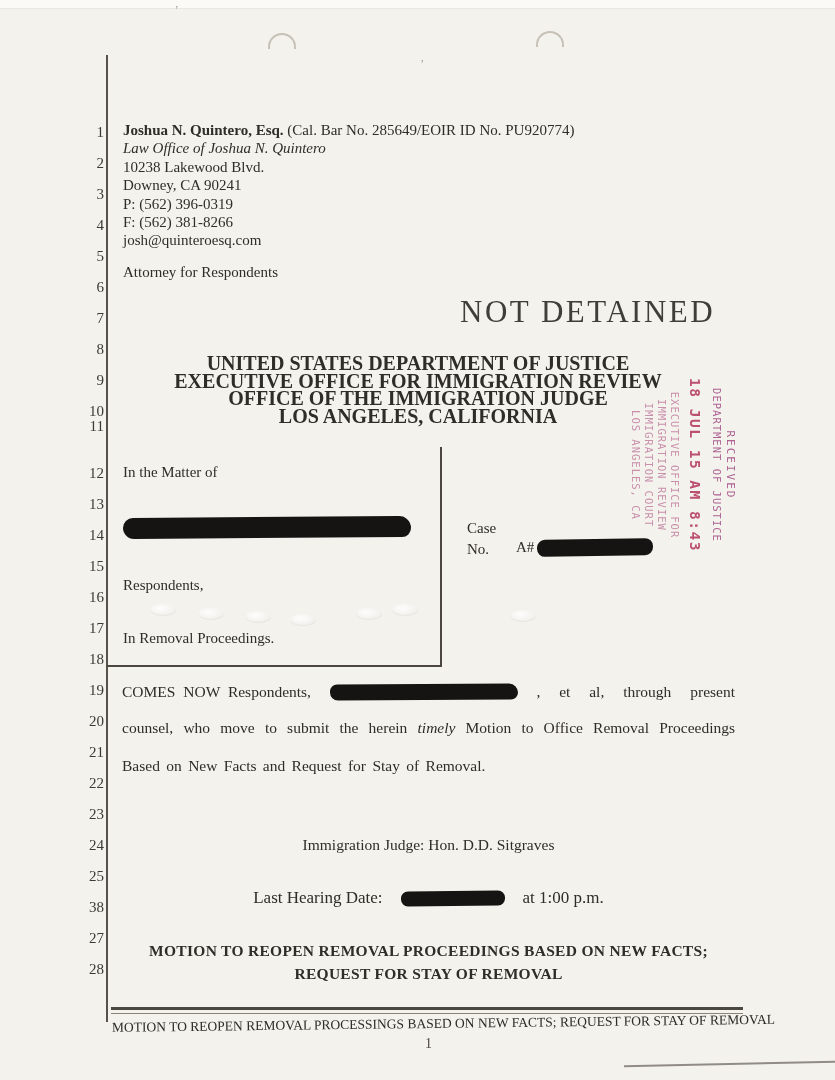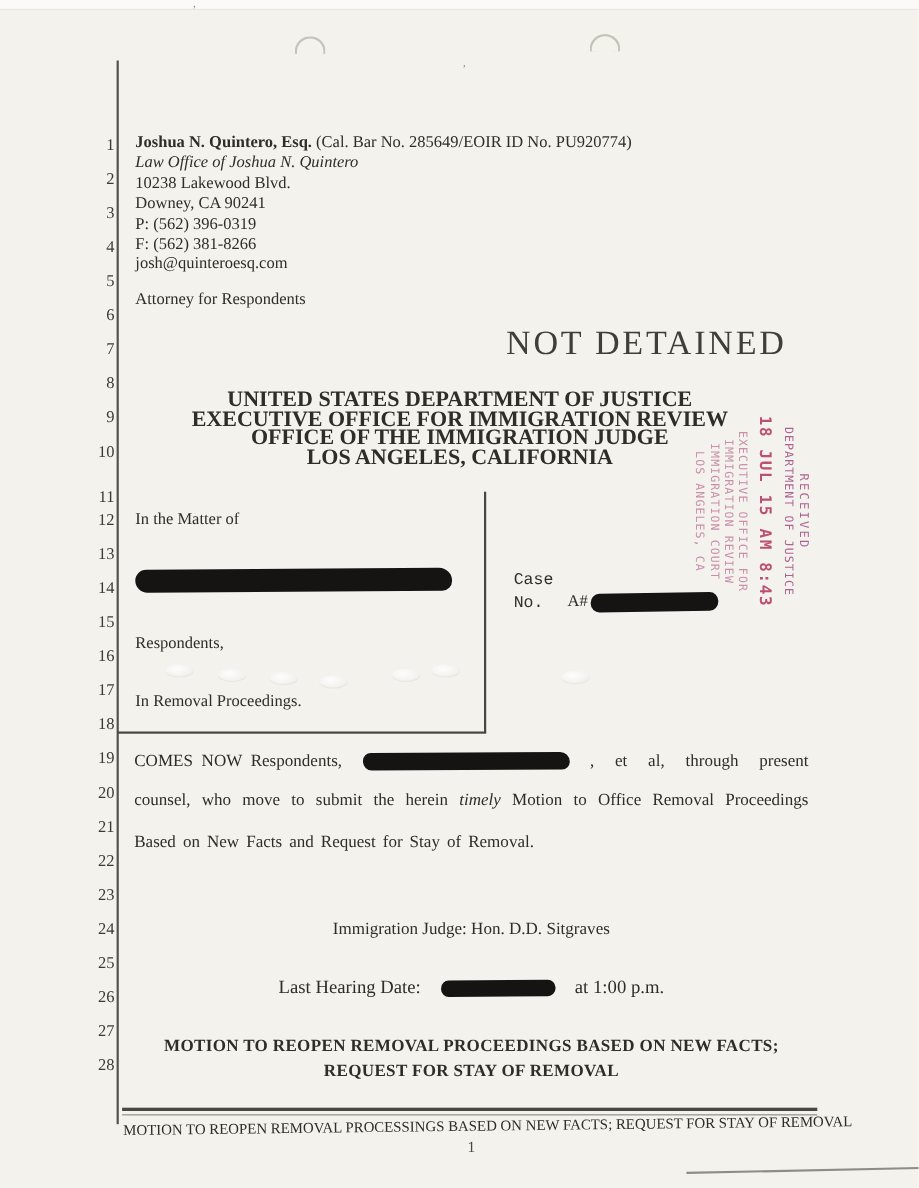--- a/index.html
+++ b/index.html
@@ -29,21 +29,21 @@
   .not-detained{left:460px;top:294px;font-size:31px;letter-spacing:2.5px;color:#403e39;white-space:nowrap;}
   .court{left:118px;top:355px;width:600px;text-align:center;font-weight:bold;font-size:20px;line-height:17.6px;}
   
   .in-matter{left:123px;top:464px;font-size:15px;}
   .respondents{left:123px;top:577px;font-size:15px;}
   .in-removal{left:123px;top:630px;font-size:15px;}
   .redaction{background:var(--redaction);border-radius:9px;}
   .name-bar{left:123px;top:517px;width:288px;height:21px;transform:rotate(-.4deg);border-radius:10px 12px 9px 11px;}
   .cap-vline{left:440px;top:447px;width:2px;height:219px;background:#4a463f;}
   .cap-hline{left:107px;top:665px;width:335px;height:2px;background:#4a463f;}
-  .case-block{left:467px;top:518px;font-size:15px;line-height:20.5px;font-family:Liberation Mono, monospace;}
+  .case-block{left:467px;top:518px;font-size:15px;line-height:20.5px;}
   .anum-row{left:516px;top:539px;display:flex;align-items:center;font-size:15px;}
   .anum-bar{width:116px;height:17px;margin-left:3px;transform:rotate(-1deg);border-radius:8px;}
   
   .stamp{left:588px;top:400px;width:190px;height:130px;transform:rotate(90deg);
          display:flex;flex-direction:column;justify-content:center;align-items:center;
          font-family:"DejaVu Sans Mono",monospace;opacity:.92;white-space:nowrap;}
   .st-a{font-size:11px;letter-spacing:2px;color:var(--stamp-dark);line-height:13.5px;}
   .st-b{font-size:10.5px;letter-spacing:1px;color:var(--stamp-dark);line-height:13.5px;}
   .st-date{font-size:14.5px;font-weight:bold;letter-spacing:1.5px;color:var(--stamp-red);margin:7px 0 6px;}
   .st-c{font-size:10.5px;letter-spacing:1px;color:var(--stamp-light);line-height:13px;}
@@ -82,36 +82,36 @@
       <div class="line-number" style="top: 124px;">1</div>
       <div class="line-number" style="top: 155px;">2</div>
       <div class="line-number" style="top: 186px;">3</div>
       <div class="line-number" style="top: 217px;">4</div>
       <div class="line-number" style="top: 248px;">5</div>
       <div class="line-number" style="top: 279px;">6</div>
       <div class="line-number" style="top: 310px;">7</div>
       <div class="line-number" style="top: 341px;">8</div>
       <div class="line-number" style="top: 372px;">9</div>
       <div class="line-number" style="top: 403px;">10</div>
-      <div class="line-number" style="top: 444px;">11</div>
+      <div class="line-number" style="top: 418px;">11</div>
       <div class="line-number" style="top: 465px;">12</div>
       <div class="line-number" style="top: 496px;">13</div>
       <div class="line-number" style="top: 527px;">14</div>
       <div class="line-number" style="top: 558px;">15</div>
       <div class="line-number" style="top: 589px;">16</div>
       <div class="line-number" style="top: 620px;">17</div>
       <div class="line-number" style="top: 651px;">18</div>
       <div class="line-number" style="top: 682px;">19</div>
       <div class="line-number" style="top: 713px;">20</div>
       <div class="line-number" style="top: 744px;">21</div>
       <div class="line-number" style="top: 775px;">22</div>
       <div class="line-number" style="top: 806px;">23</div>
       <div class="line-number" style="top: 837px;">24</div>
       <div class="line-number" style="top: 868px;">25</div>
-      <div class="line-number" style="top: 899px;">26</div>
+      <div class="line-number" style="top: 899px;">38</div>
       <div class="line-number" style="top: 930px;">27</div>
       <div class="line-number" style="top: 961px; text-align: right;">28</div>
     </div>
 
   <div class="abs attorney">
     <div><span class="bold">Joshua N. Quintero, Esq.</span><span> (Cal. Bar No. 285649/EOIR ID No. PU920774)</span></div>
     <div class="italic">Law Office of Joshua N. Quintero</div>
     <div>10238 Lakewood Blvd.</div>
     <div>Downey, CA 90241</div>
     <div>P: (562) 396-0319</div>

